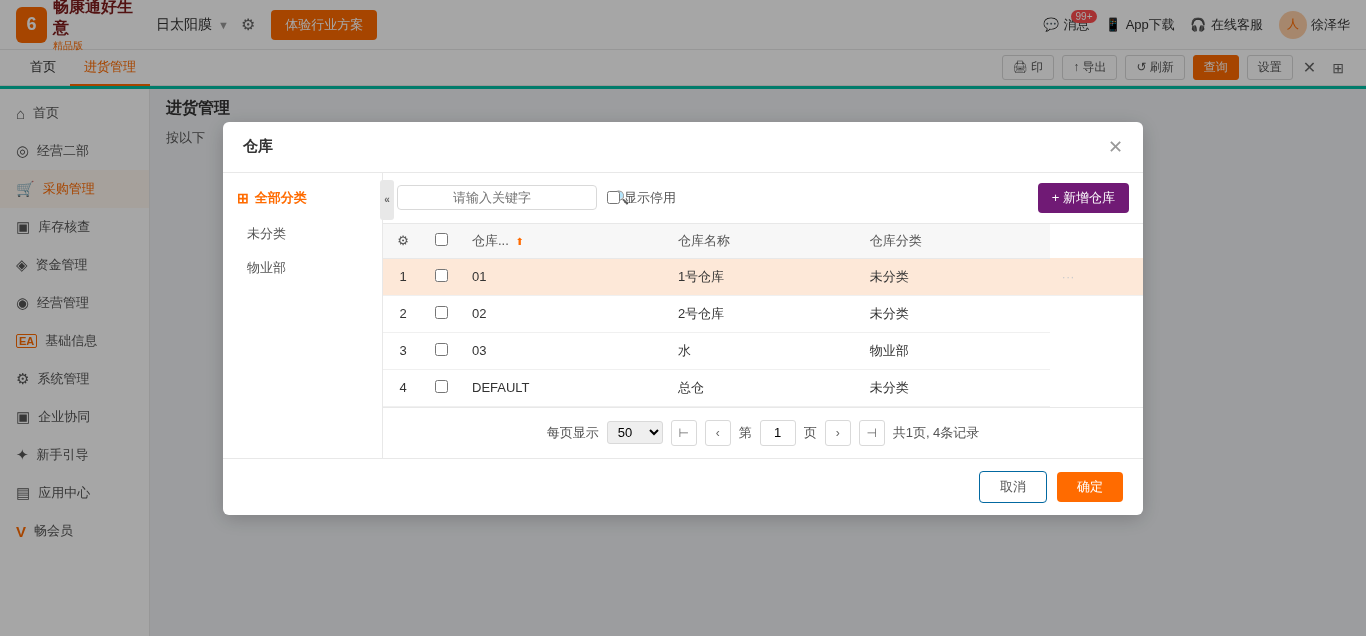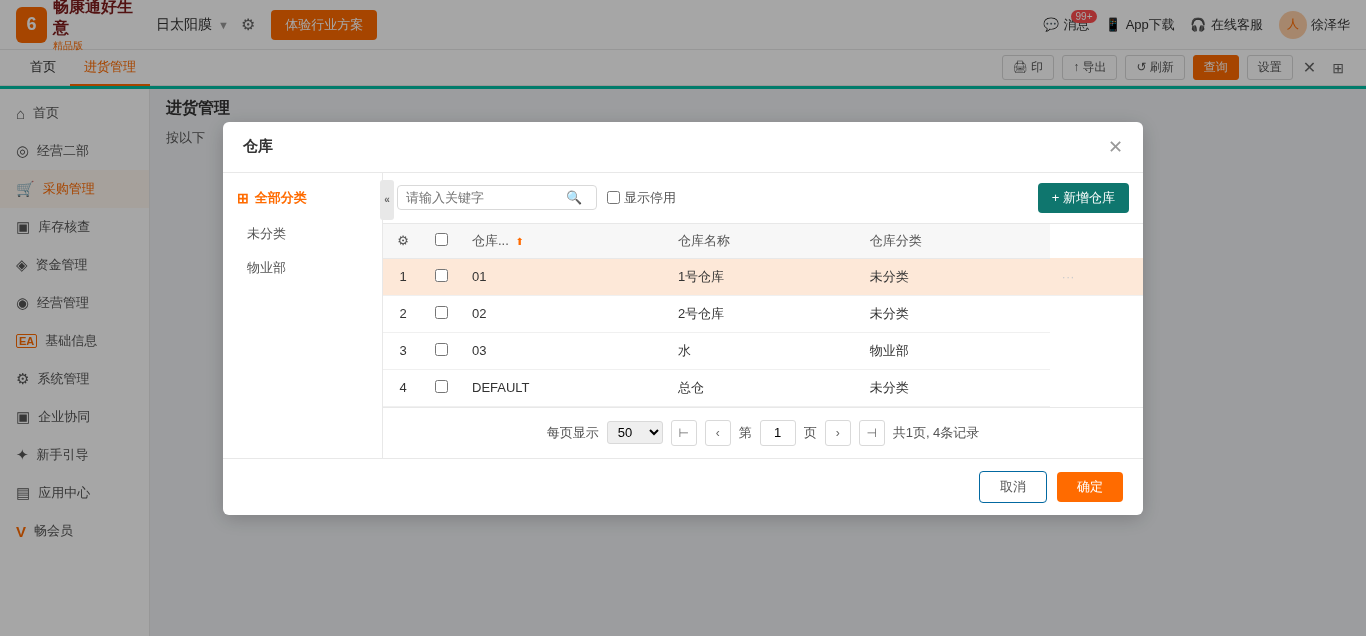--- a/index.html
+++ b/index.html
@@ -214,31 +214,31 @@
       padding: 10px 14px;
       border-bottom: 1px solid #e8e8e8;
     }
     .search-box {
       display: flex; align-items: center;
       border: 1px solid #d9d9d9; border-radius: 4px;
       padding: 4px 8px; width: 200px;
     }
     .search-box input {
       border: none; outline: none; font-size: 13px; color: #333;
-      width: 160px; background: transparent;
+      width: 160px; background: transparent; margin-left: 47px;
     }
     .search-box .search-icon { color: #aaa; font-size: 13px; }
     .show-disabled {
       display: flex; align-items: center; gap: 4px;
       font-size: 13px; color: #555;
     }
     .show-disabled input[type=checkbox] { cursor: pointer; }
     .btn-add-warehouse {
       margin-left: auto;
-      background: #0f766e; color: #fff;
+      background: #701a75; color: #fff;
       border: none; border-radius: 4px;
       padding: 6px 14px; cursor: pointer; font-size: 13px;
     }
 
     
     .modal-table {
       flex: 1; overflow: auto;
     }
     table {
       width: 100%; border-collapse: collapse;

